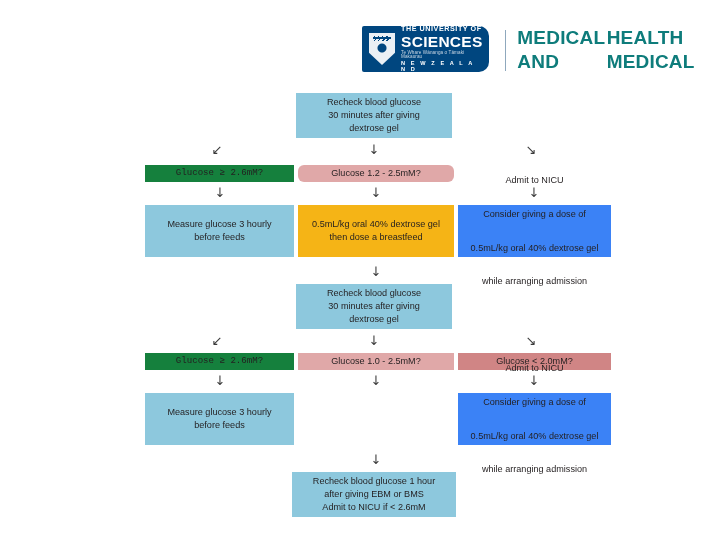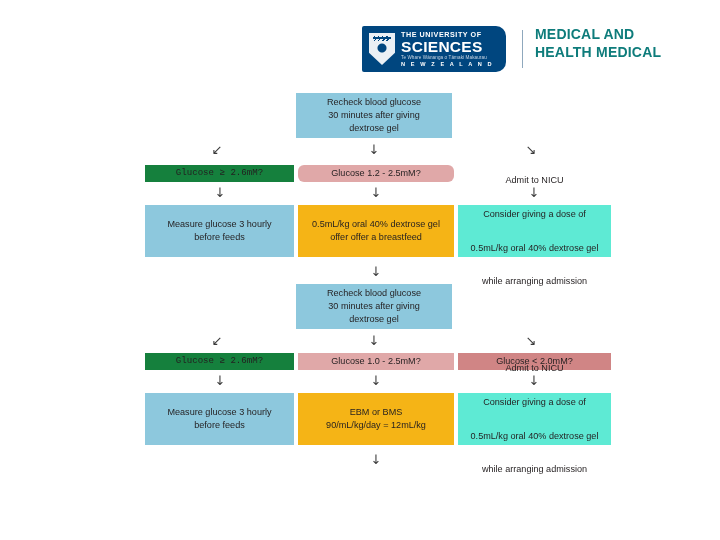--- a/index.html
+++ b/index.html
@@ -105,24 +105,24 @@
     font-weight: bold;
     margin-top: 1.5px;
   }
   #logo-divider {
     width: 1px;
     background: #8fa8bd;
     margin: 4px 12px 4px 16px;
   }
   #faculty-name {
     display: flex;
-    flex-direction: column;
+    flex-direction: row;
     color: #0e7c7b;
     font-weight: bold;
-    font-size: 14px;
+    font-size: 19px;
     line-height: 1.28;
     letter-spacing: .2px;
   }
 
   
   #flowchart {
     position: absolute;
     left: 0;
     top: 0;
     width: 720px;
@@ -140,21 +140,21 @@
     line-height: 1.42;
     color: #231f20;
     padding: 2px 4px;
   }
   .node .ln { display: block; white-space: nowrap; }
   .blue   { background: #8dc8dd; }
   .pink-l { background: #15803d; font-family: Liberation Mono, monospace; }
   .pink-m { background: #e0a8a8; }
   .pink-d { background: #d08585; }
   .orange { background: #f5b416; }
-  .yellow { background: #5eead4; gap: 21px; }
+  .yellow { background: #3b82f6; gap: 21px; }
 
   .arrow {
     position: absolute;
     font-size: 13px;
     line-height: 1;
     color: #3b3b3b;
     text-align: center;
     font-family: "DejaVu Sans", sans-serif;
   }
 </style>
@@ -209,21 +209,21 @@
   <div class="arrow" style="left:210px; top:186px; width:20px;">↓</div>
   <div class="arrow" style="left:366px; top:186px; width:20px;">↓</div>
   <div class="arrow" style="left:524px; top:186px; width:20px;">↓</div>
 
   <div class="node blue" style="left:145px; top:205px; width:149px; height:52px;">
     <span class="ln">Measure glucose 3 hourly</span>
     <span class="ln">before feeds</span>
   </div>
   <div class="node orange" style="left:298px; top:205px; width:156px; height:52px;">
     <span class="ln">0.5mL/kg oral 40% dextrose gel</span>
-    <span class="ln">offer offer a breastfeed</span>
+    <span class="ln">then dose a breastfeed</span>
   </div>
   <div class="node yellow" style="left:458px; top:205px; width:153px; height:52px;">
     <span class="ln">Admit to NICU</span>
     <span class="ln">Consider giving a dose of</span>
     <span class="ln">0.5mL/kg oral 40% dextrose gel</span>
     <span class="ln">while arranging admission</span>
   </div>
 
   <div class="arrow" style="left:366px; top:265px; width:20px;">↓</div>
 
@@ -248,27 +248,28 @@
   </div>
 
   <div class="arrow" style="left:210px; top:374px; width:20px;">↓</div>
   <div class="arrow" style="left:366px; top:374px; width:20px;">↓</div>
   <div class="arrow" style="left:524px; top:374px; width:20px;">↓</div>
 
   <div class="node blue" style="left:145px; top:393px; width:149px; height:52px;">
     <span class="ln">Measure glucose 3 hourly</span>
     <span class="ln">before feeds</span>
   </div>
-  <div class="node orange" style="left:298px; top:393px; width:156px; height:52px;">
-    <span class="ln">EBM or BMS</span>
-    <span class="ln">90/mL/kg/day = 12mL/kg</span>
-  </div>
   <div class="node yellow" style="left:458px; top:393px; width:153px; height:52px;">
     <span class="ln">Admit to NICU</span>
     <span class="ln">Consider giving a dose of</span>
     <span class="ln">0.5mL/kg oral 40% dextrose gel</span>
     <span class="ln">while arranging admission</span>
   </div>
 
   <div class="arrow" style="left:366px; top:453px; width:20px;">↓</div>
 
+  <div class="node blue" style="left:292px; top:472px; width:164px; height:45px;">
+    <span class="ln">Recheck blood glucose 1 hour</span>
+    <span class="ln">after giving EBM or BMS</span>
+    <span class="ln">Admit to NICU if &lt; 2.6mM</span>
+  </div>
 
 </div>
 
 </body></html>

